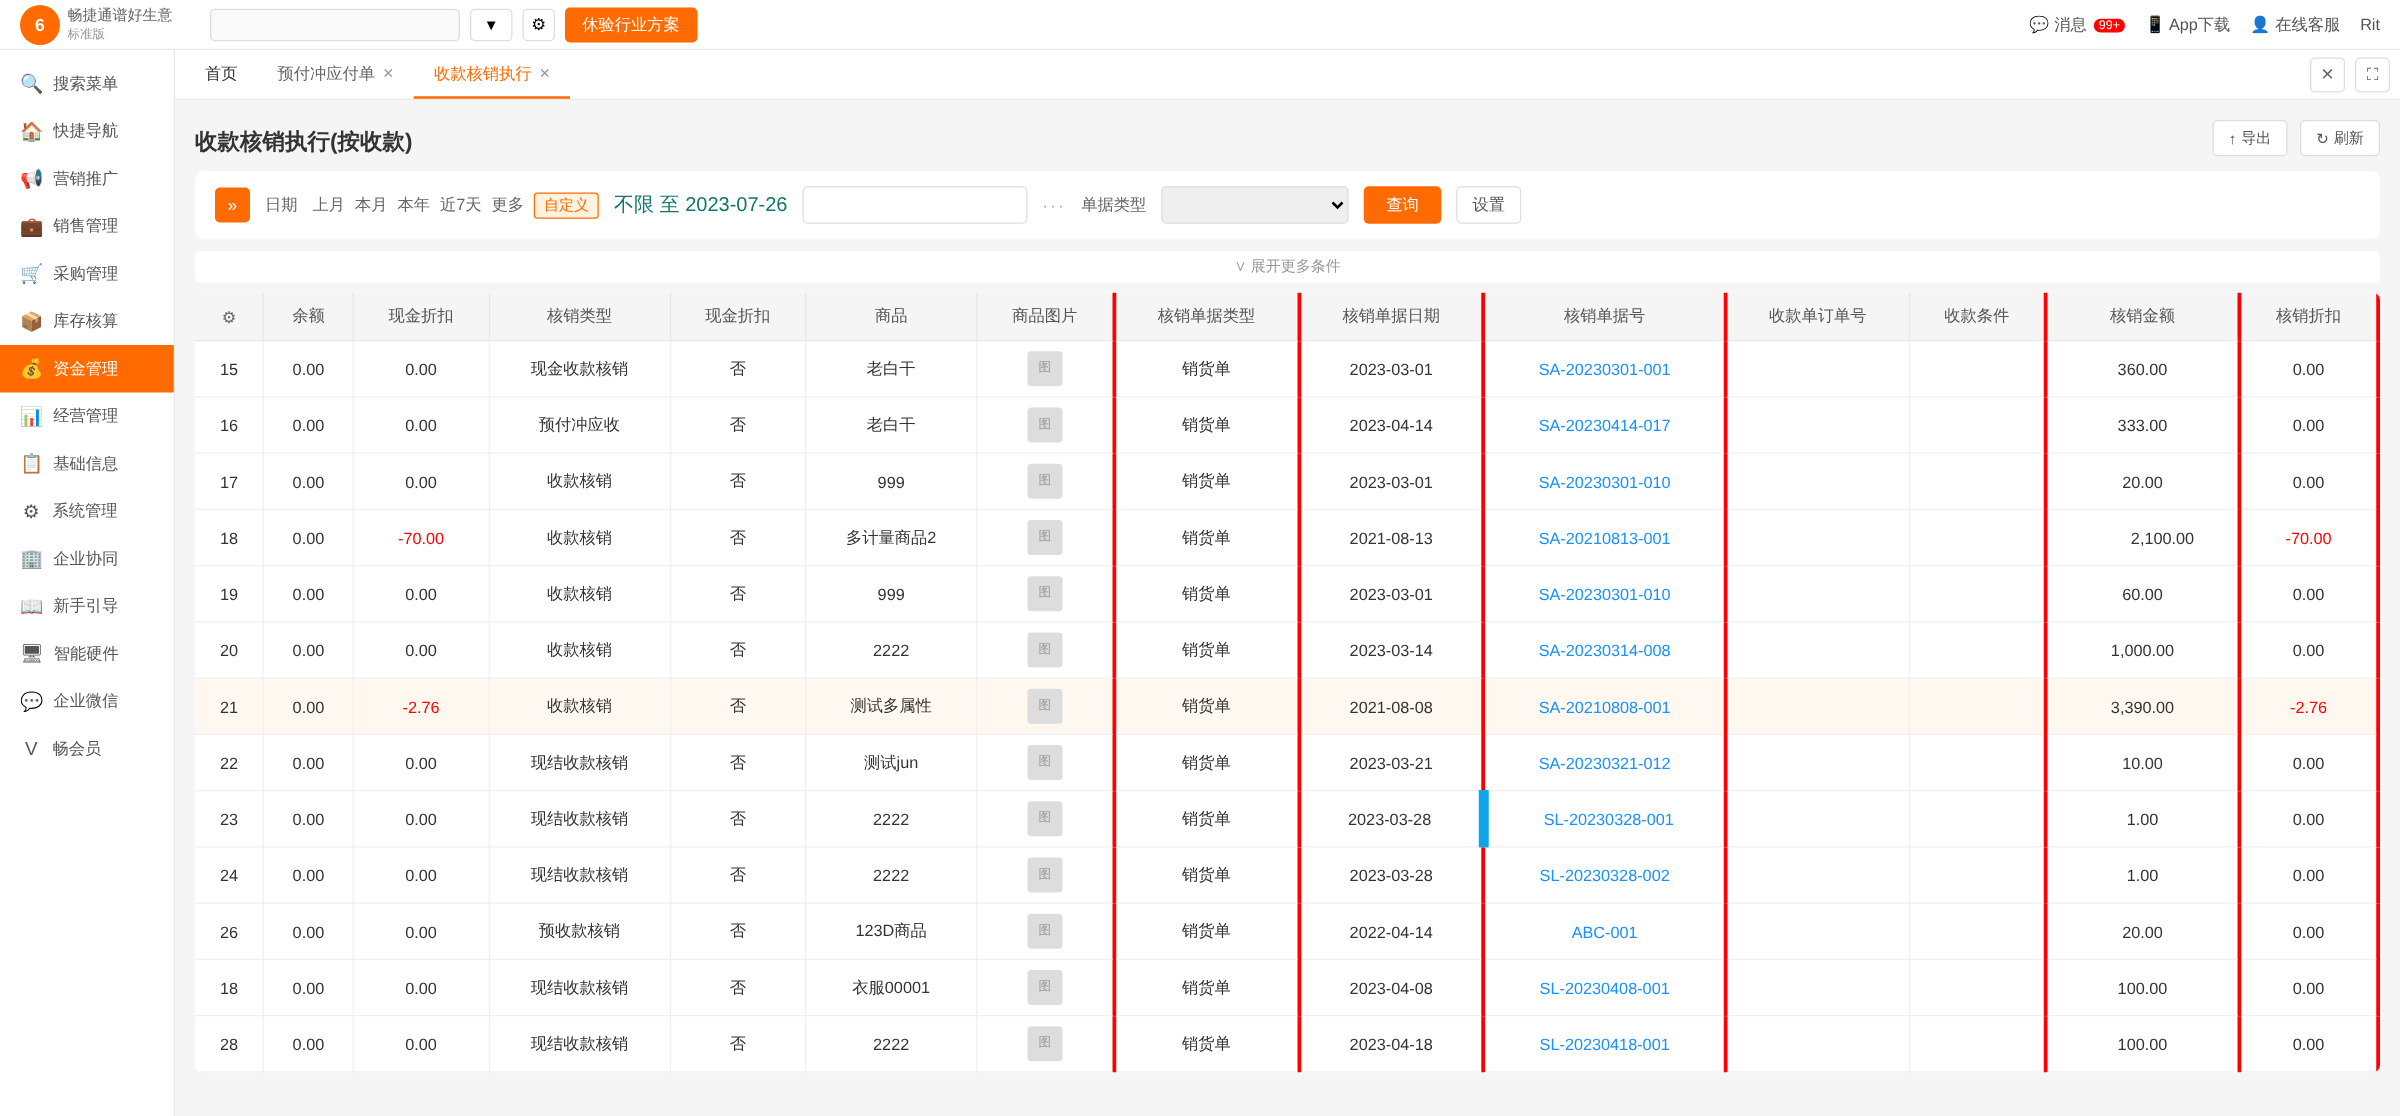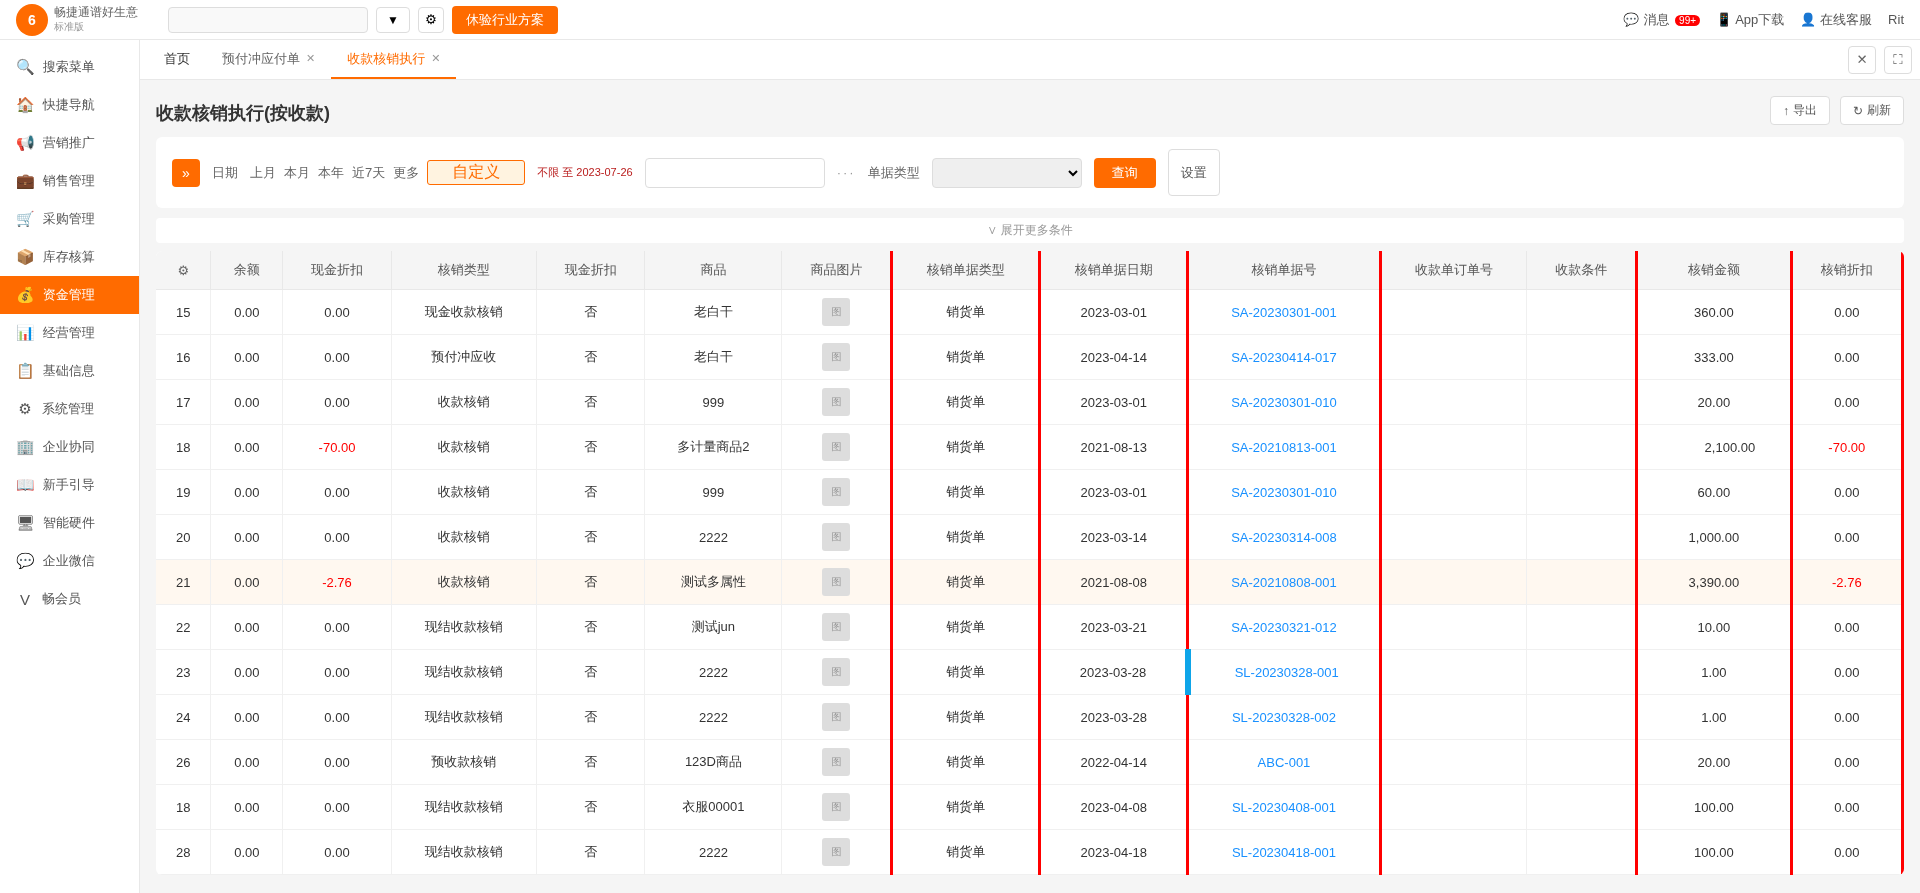--- a/index.html
+++ b/index.html
@@ -177,22 +177,22 @@
       font-size: 14px;
     }
     .filter-label { color: #666; font-size: 13px; }
     .filter-date-links { display: flex; gap: 8px; align-items: center; }
     .filter-link { color: #666; cursor: pointer; font-size: 13px; }
     .filter-link.custom {
       background: #fff3e0;
       color: #ff6b00;
       border: 1px solid #ff6b00;
       border-radius: 3px;
-      padding: 1px 24px;
-      font-size: 16px;
+      padding: 1px 7px;
+      font-size: 12px;
     }
     .filter-input {
       border: 1px solid #ddd;
       border-radius: 4px;
       padding: 4px 10px;
       font-size: 13px;
       width: 180px;
       height: 30px;
     }
     .filter-dots { color: #999; letter-spacing: 2px; }
@@ -214,21 +214,21 @@
       font-size: 13px;
       height: 30px;
     }
     .setting-btn {
       background: #fff;
       border: 1px solid #ddd;
       border-radius: 4px;
       padding: 5px 12px;
       cursor: pointer;
       font-size: 13px;
-      height: 47px;
+      height: 30px;
       color: #555;
     }
     .expand-bar {
       text-align: center;
       color: #999;
       font-size: 12px;
       cursor: pointer;
       padding: 4px 0;
       background: #fff;
       border-radius: 4px;
@@ -411,21 +411,21 @@
         <button class="filter-toggle-btn">»</button>
         <span class="filter-label">日期</span>
         <div class="filter-date-links">
           <span class="filter-link">上月</span>
           <span class="filter-link">本月</span>
           <span class="filter-link">本年</span>
           <span class="filter-link">近7天</span>
           <span class="filter-link">更多</span>
           <span class="filter-link custom">自定义</span>
         </div>
-        <div style="font-size:11px;color:#b91c1c;">不限 至 2023-07-26</div>
+        <div style="font-size:16px;color:#0f766e;">不限 至 2023-07-26</div>
 
         <input class="filter-input" type="text" placeholder="" style="">
         <span class="filter-dots">···</span>
 
         <span class="filter-label">单据类型</span>
         <select class="filter-select">
           <option value=""></option>
         </select>
 
         <button class="query-btn">查询</button>
@@ -590,21 +590,21 @@
               <tr>
       <td>23</td>
       <td>0.00</td>
       <td>0.00</td>
       <td>现结收款核销</td>
       <td>否</td>
       <td>2222</td>
       <td><span style="display:inline-block;width:28px;height:28px;background:#ddd;border-radius:3px;vertical-align:middle;font-size:10px;line-height:28px;color:#999;">图</span></td>
       <td style="border-left:3px solid red;border-right:3px solid red;">销货单</td>
       <td style="border-left:3px solid red;border-right:3px solid red;">2023-03-28</td>
-      <td style="border-left:6px solid #0ea5e9;border-right:3px solid red;padding-left:16px;"><a class="link-text">SL-20230328-001</a></td>
+      <td style="border-left:8px solid #0ea5e9;border-right:3px solid red;padding-left:16px;"><a class="link-text">SL-20230328-001</a></td>
       <td></td>
       <td></td>
       <td style="border-left:3px solid red;border-right:3px solid red;">1.00</td>
       <td style="border-left:3px solid red;border-right:3px solid red;">0.00</td>
     </tr>
               <tr>
       <td>24</td>
       <td>0.00</td>
       <td>0.00</td>
       <td>现结收款核销</td>

